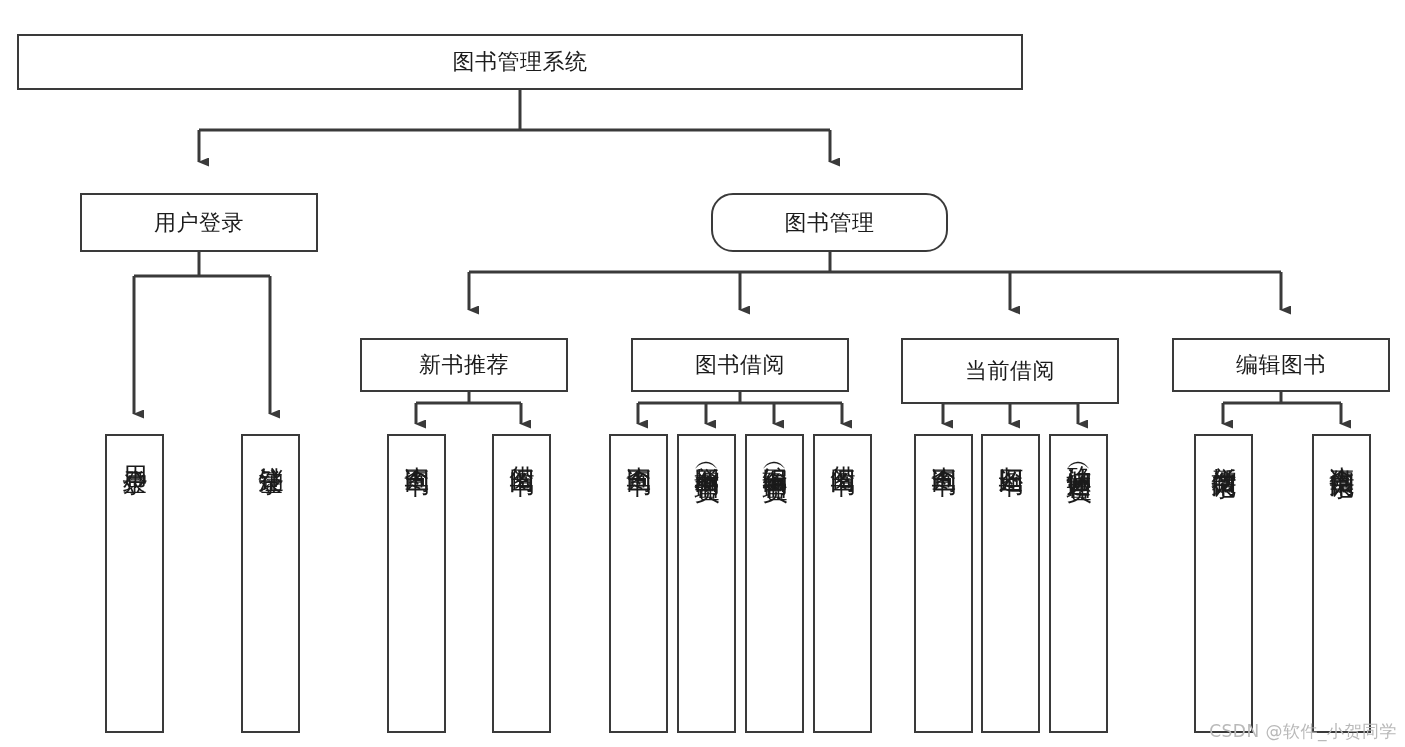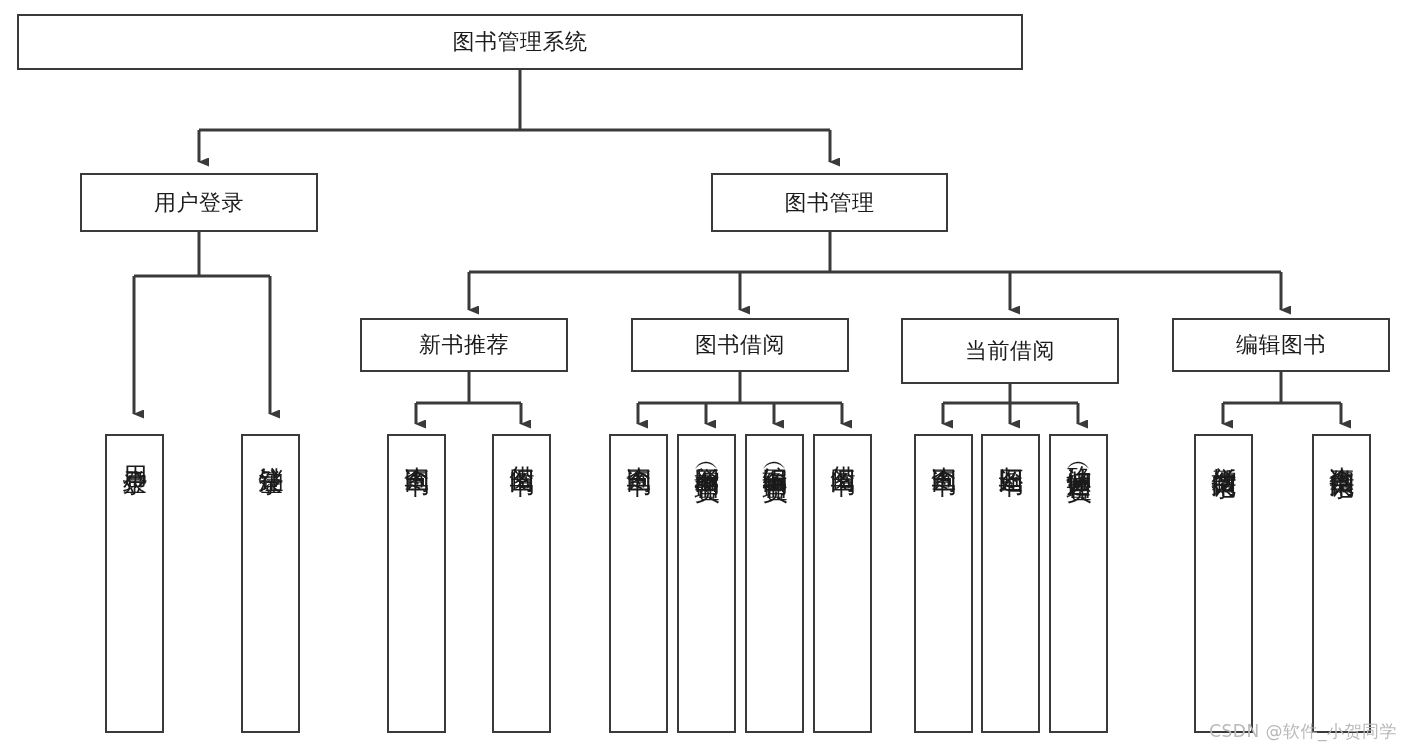--- a/index.html
+++ b/index.html
@@ -33,20 +33,21 @@
     background: #ffffff;
     border: 2px solid #3a3a3a;
     display: flex;
     align-items: center;
     justify-content: center;
     color: #1b1b1b;
   }
   .node.horiz {
     font-size: 22px;
     letter-spacing: 0.5px;
+    margin-top: 20px;
   }
   .node.vert {
     align-items: flex-start;
     justify-content: center;
     padding-top: 10px;
   }
   .node.vert .vlabel {
     writing-mode: vertical-rl;
     text-orientation: upright;
     font-size: 25px;
@@ -119,21 +120,21 @@
     </g>
   </svg>
 
   <div class="node horiz" style="left:17px; top:14px; width:1006px; height:56px;">
     <span>图书管理系统</span>
   </div>
 
   <div class="node horiz" style="left:80px; top:173px; width:238px; height:59px;">
     <span>用户登录</span>
   </div>
-  <div class="node horiz" style="left:711px; top:173px; width:237px; height:59px;">
+  <div class="node horiz" style="left:711px; top:173px; width:237px; height:59px;border-radius:22px;">
     <span>图书管理</span>
   </div>
 
   <div class="node horiz" style="left:360px; top:318px; width:208px; height:54px;">
     <span>新书推荐</span>
   </div>
   <div class="node horiz" style="left:631px; top:318px; width:218px; height:54px;text-align:center;">
     <span>图书借阅</span>
   </div>
   <div class="node horiz" style="left:901px; top:318px; width:218px; height:66px;">

